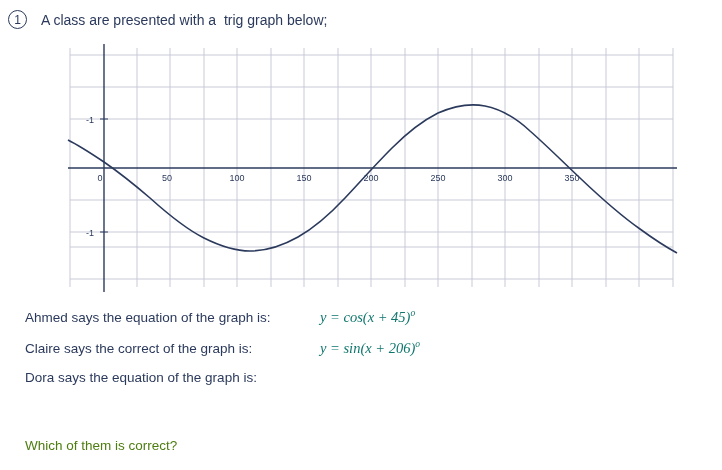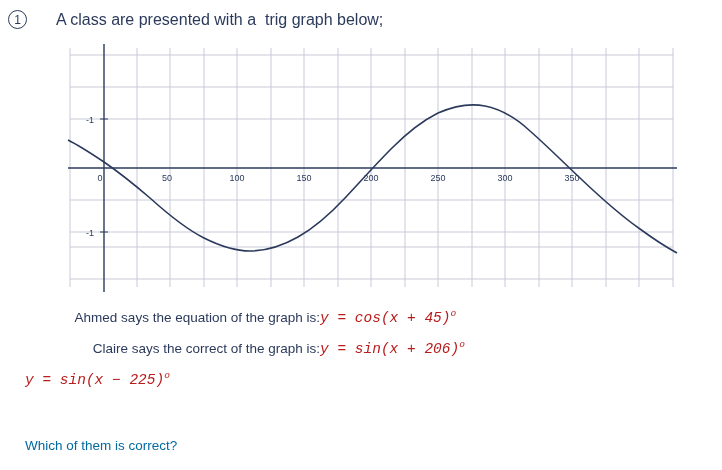--- a/index.html
+++ b/index.html
@@ -28,22 +28,22 @@
     border: 1px solid #2b3a5c;
     border-radius: 50%;
     display: flex;
     align-items: center;
     justify-content: center;
     font-size: 12px;
     color: #2b3a5c;
     box-sizing: border-box;
   }
   .q-text {
-    margin-left: 29px;
-    font-size: 16px;
+    margin-left: 14px;
+    font-size: 14px;
     color: #2b3a5c;
     white-space: pre;
   }
   .graph-wrap {
     position: absolute;
     left: 60px;
     top: 40px;
     width: 620px;
     height: 255px;
   }
@@ -55,40 +55,39 @@
   }
   .stmt-row {
     display: flex;
     align-items: baseline;
     margin-bottom: 13px;
   }
   .stmt-person {
     width: 295px;
     font-size: 13.5px;
     color: #2b3a5c;
-    text-align: right;
   }
   .stmt-eq {
-    font-family: Liberation Mono, monospace;
+    font-family: Liberation Serif, serif;
     font-style: italic;
     font-size: 14.5px;
-    color: #b91c1c;
+    color: #0f766e;
     white-space: pre;
   }
   .stmt-eq .sup {
     font-size: 9.5px;
     vertical-align: super;
     font-style: italic;
   }
   .final-q {
     position: absolute;
     left: 25px;
     top: 438px;
     font-size: 13.5px;
-    color: #0369a1;
+    color: #4d7c0f;
   }
   svg text {
     font-family: "Liberation Sans", sans-serif;
     fill: #2b3a5c;
   }
 </style>
 </head>
 <body>
 
 <div class="question-header">
@@ -154,17 +153,17 @@
 <div class="statements">
   <div class="stmt-row">
     <div class="stmt-person">Ahmed says the equation of the graph is:</div>
     <div class="stmt-eq"><span>y = cos(x + 45)</span><span class="sup">o</span></div>
   </div>
   <div class="stmt-row">
     <div class="stmt-person">Claire says the correct of the graph is:</div>
     <div class="stmt-eq"><span>y = sin(x + 206)</span><span class="sup">o</span></div>
   </div>
   <div class="stmt-row">
-    <div class="stmt-eq"><span>y = sin(x − 225)</span><span class="sup">o</span></div>
+    <div class="stmt-person">Dora says the equation of the graph is:</div>
   </div>
 </div>
 
 <div class="final-q">Which of them is correct?</div>
 
 </body></html>

